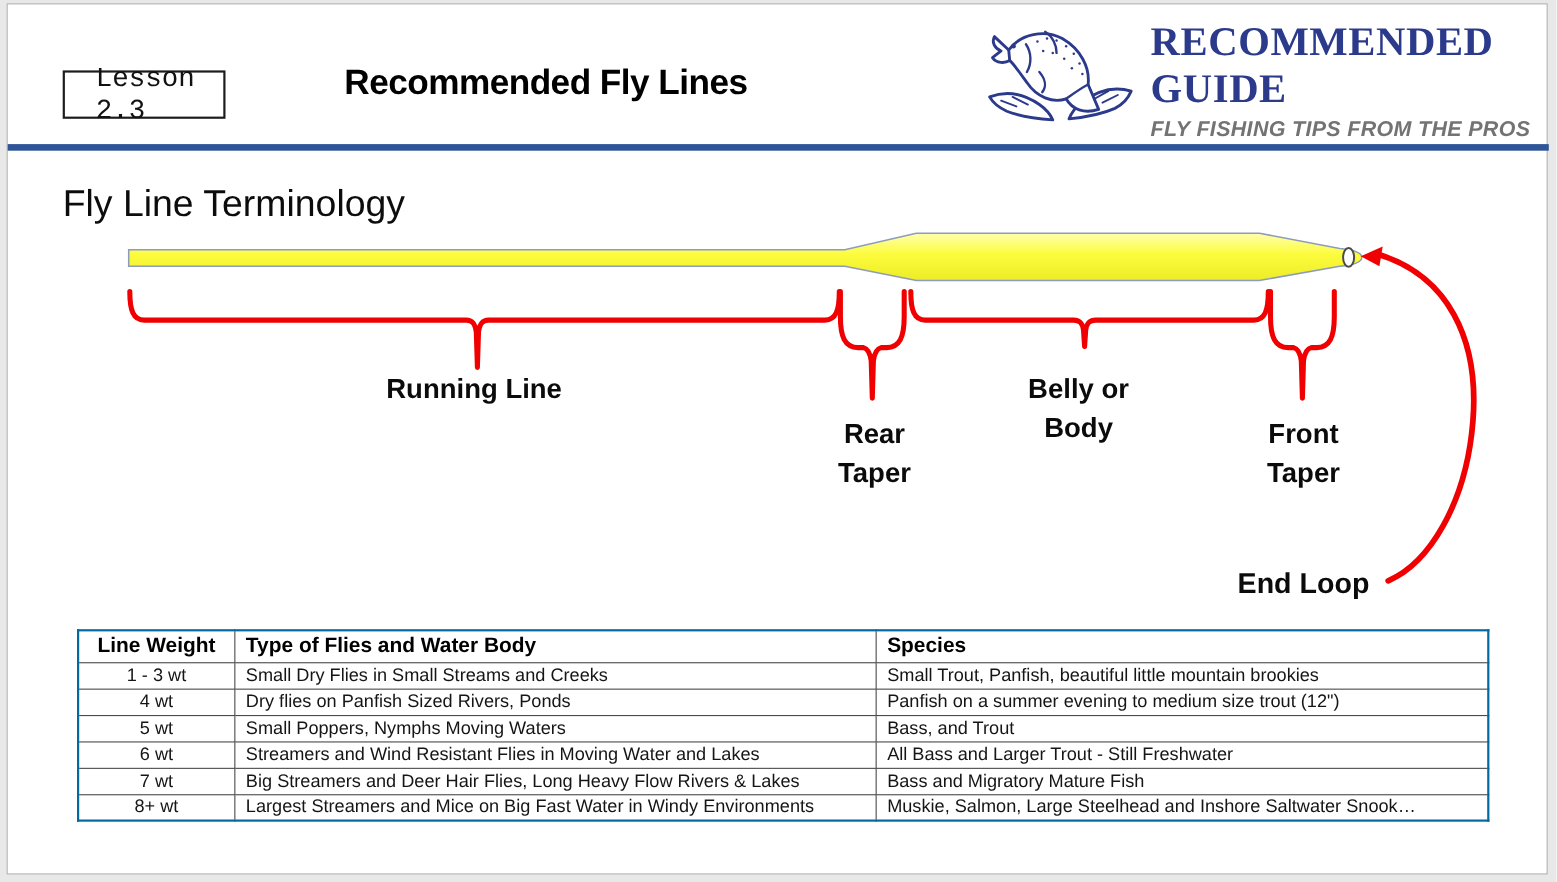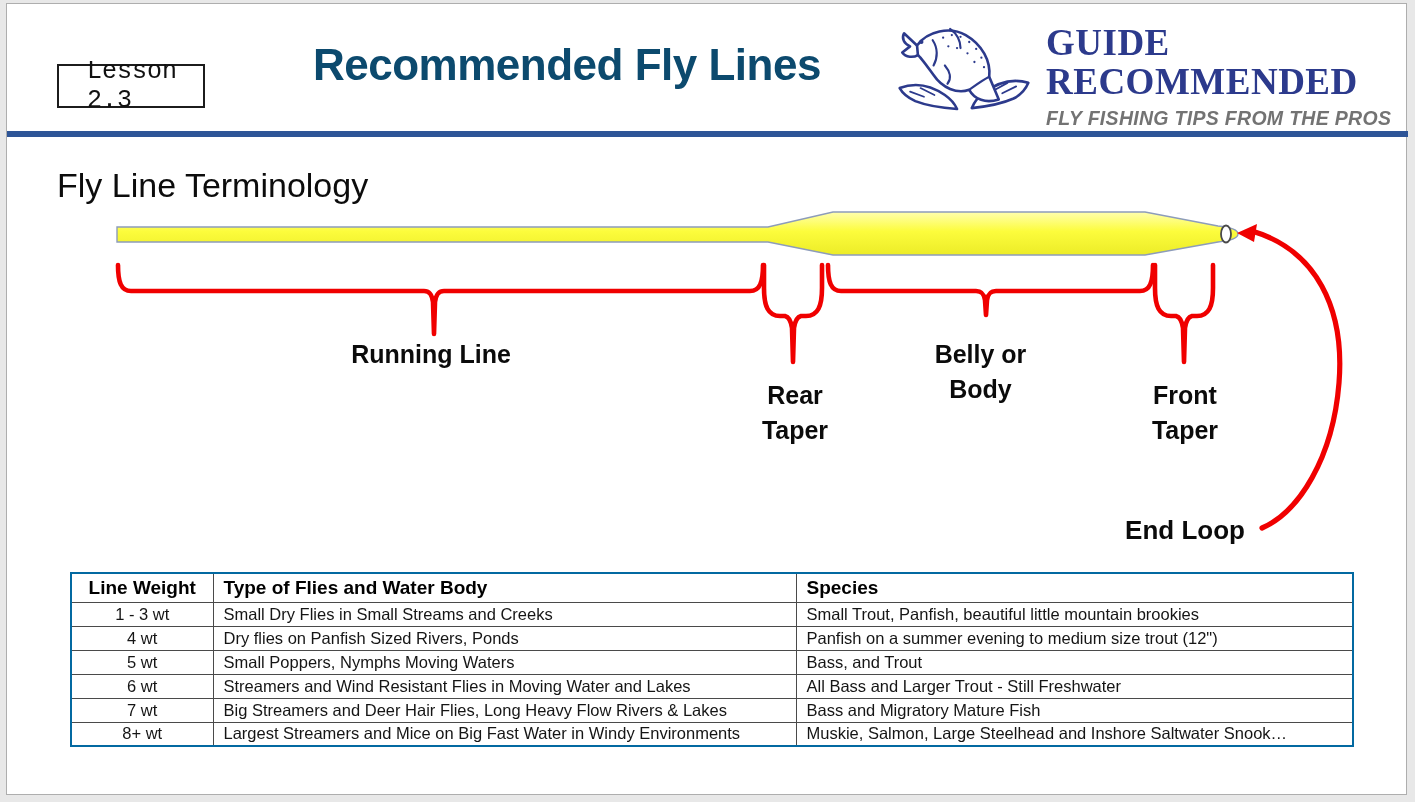--- a/index.html
+++ b/index.html
@@ -16,22 +16,22 @@
   .layer{position:absolute;left:0;top:0;width:1415px;height:802px;z-index:1;}
 
   
   .lesson-box{
     position:absolute;left:57px;top:64px;width:148px;height:44px;
     border:2px solid #1c1c1c;background:#fff;box-sizing:border-box;
     display:flex;align-items:center;padding-left:28px;
     font-size:25px;color:#111;font-family:Liberation Mono, monospace;
   }
   .slide-title{
-    position:absolute;left:313px;top:40px;width:480px;
-    font-size:44px;font-weight:bold;color:#0c4a6e;letter-spacing:-.5px;white-space:nowrap;
+    position:absolute;left:313px;top:56px;width:480px;
+    font-size:32px;font-weight:bold;color:#000000;letter-spacing:-.5px;white-space:nowrap;
   }
   .divider{
     position:absolute;left:7px;top:131px;width:1401px;height:6px;background:#2e5597;
   }
 
   
   .logo{position:absolute;left:888px;top:18px;width:510px;height:106px;}
   .logo-fish{position:absolute;left:0;top:4px;width:152px;height:100px;}
   .logo-text{position:absolute;left:158px;top:0;width:352px;}
   .logo-line{
@@ -123,22 +123,22 @@
             <circle cx="100" cy="41" r="1.3"></circle>
           <circle cx="103" cy="52" r="1.3"></circle>
             <circle cx="62" cy="28" r="1.3"></circle>
             <circle cx="72" cy="30" r="1.3"></circle>
           <circle cx="84" cy="36" r="1.3"></circle>
             <circle cx="92" cy="46" r="1.3"></circle>
         </g>
       </g>
     </svg>
     <div class="logo-text">
+      <div class="logo-line logo-line2">RECOMMENDED</div>
       <div class="logo-line logo-line1">GUIDE</div>
-      <div class="logo-line logo-line2">RECOMMENDED</div>
       <div class="logo-tagline">FLY FISHING TIPS FROM THE PROS</div>
     </div>
   </div>
 
   <div class="divider"></div>
 
   <div class="section-heading">Fly Line Terminology</div>
 
   <svg class="diagram-svg" viewBox="0 195 1415 365" aria-hidden="true">
     <defs>

